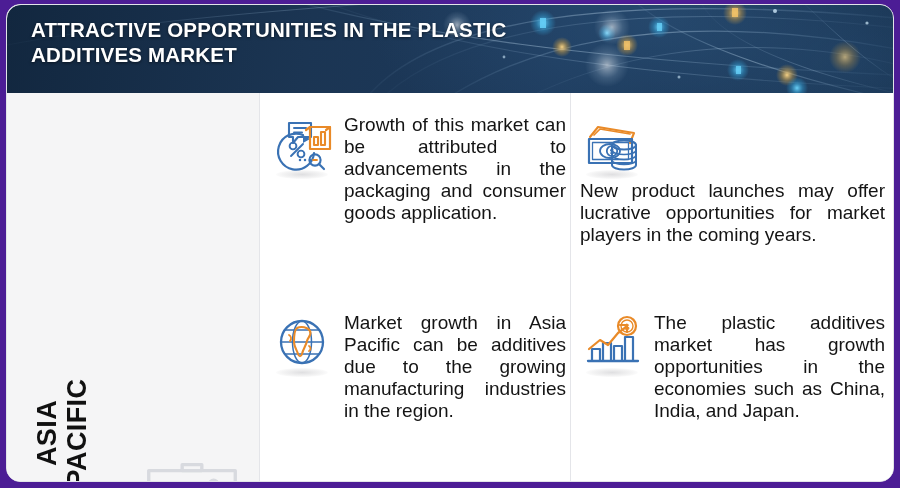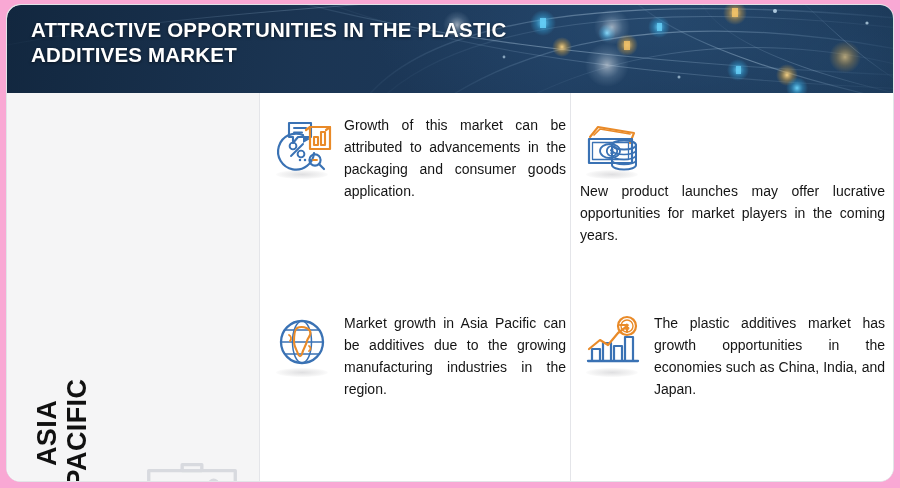--- a/index.html
+++ b/index.html
@@ -11,21 +11,21 @@
     font-family: "Liberation Sans", sans-serif;
     -webkit-font-smoothing: antialiased;
   }
 
   .infographic {
     position: relative;
     width: 900px;
     height: 488px;
     box-sizing: border-box;
     overflow: hidden;
-    background: #f9a8d4;
+    background: #4c1d95;
   }
 
   
   .card {
     position: absolute;
     left: 6px;
     top: 4px;
     width: 888px;
     height: 478px;
     box-sizing: border-box;
@@ -168,21 +168,21 @@
     position: absolute;
     left: 6px;
     bottom: -2px;
     width: 52px;
     height: 9px;
     border-radius: 50%;
     background: radial-gradient(ellipse at center, rgba(150,150,155,0.30) 0%, rgba(150,150,155,0.10) 55%, rgba(150,150,155,0) 78%);
   }
   .cell-text {
     flex: 1 1 auto;
-    font-size: 14px;
+    font-size: 19px;
     line-height: 22px;
     color: #141414;
     text-align: justify;
     text-justify: inter-word;
     padding-top: 3px;
   }
   .cell-text.loose-wrap { word-spacing: 0px; }
 </style>
 </head>
 <body>

